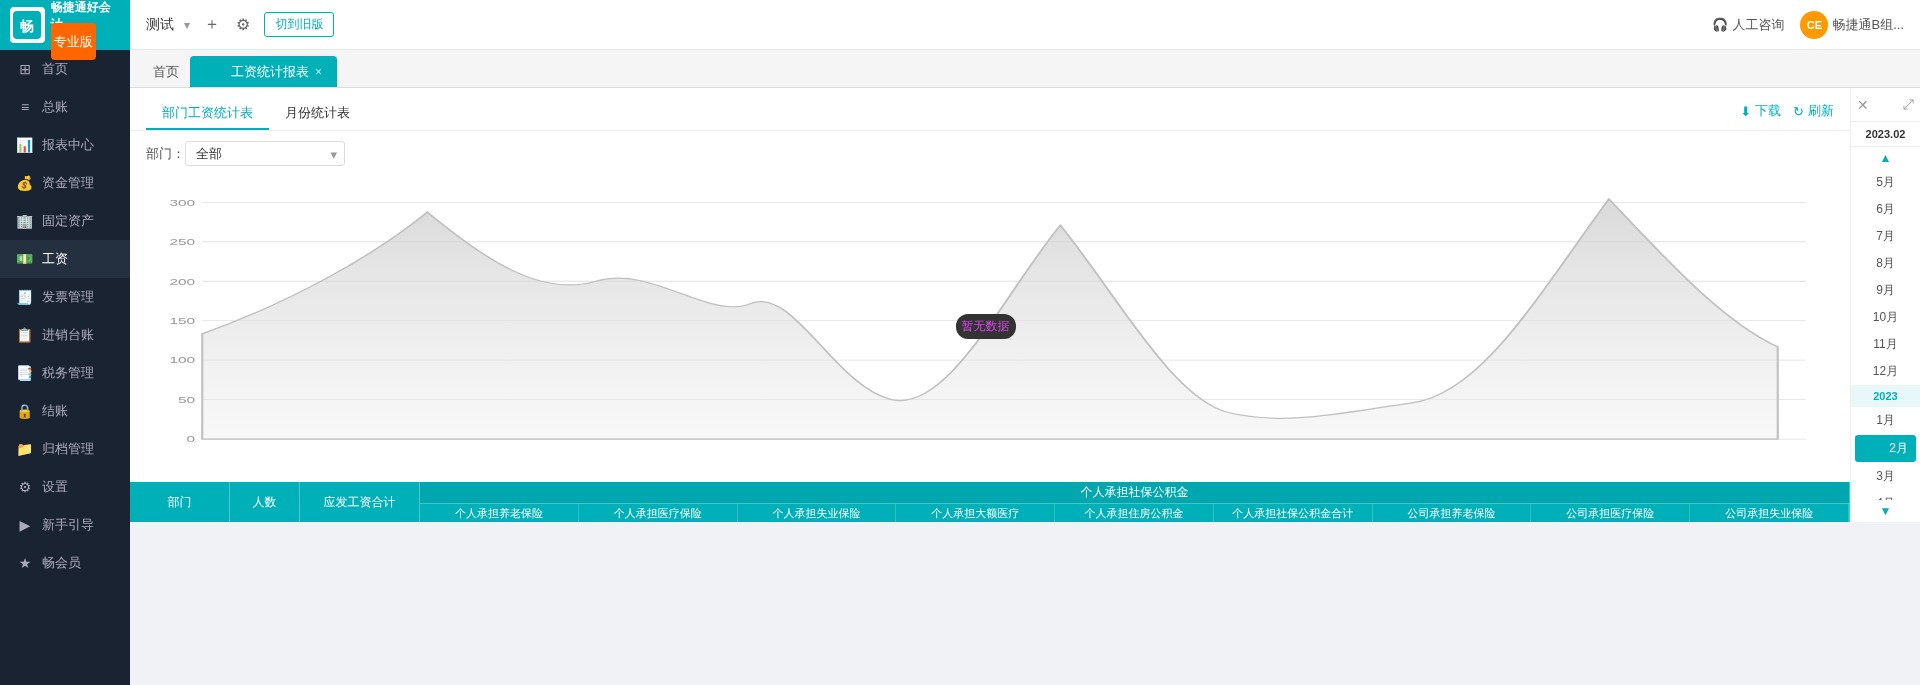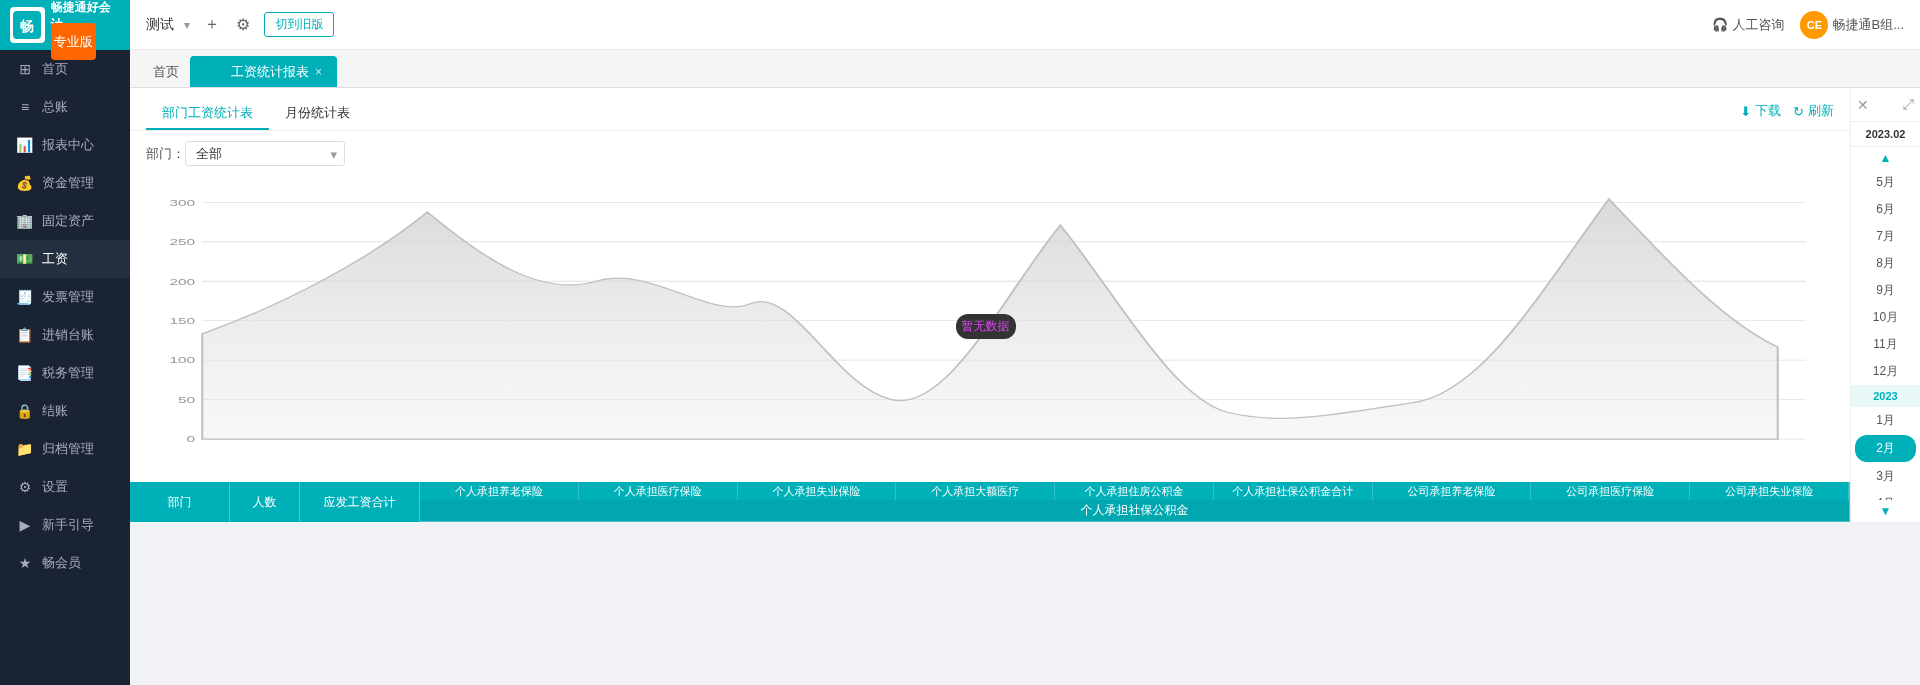--- a/index.html
+++ b/index.html
@@ -367,22 +367,23 @@
     .month-item {
       padding: 5px 8px;
       font-size: 12px;
       color: #555;
       cursor: pointer;
       text-align: center;
     }
     .month-item.active {
       background: #00b0b9;
       color: white;
-      border-radius: 12px;
+      border-radius: 3px;
       margin: 1px 4px;
+      text-align: right;
     }
     .month-item.year-label {
       background: #e8f7f8;
       color: #00b0b9;
       font-weight: bold;
       font-size: 11px;
     }
 
     
     .chart-svg {
@@ -588,32 +589,32 @@
         
         <div class="chart-tooltip" style="left: 48%; top: 45%;">暂无数据</div>
       </div>
 
       <div class="table-footer">
         <div class="table-col-header" style="width:100px;">部门</div>
         <div class="table-col-header" style="width:70px;">人数</div>
         <div class="table-col-header" style="width:120px;">应发工资合计</div>
 
         <div style="display:flex;flex-direction:column;height:100%;flex:1;border-right:1px solid rgba(255,255,255,0.3);">
+          <div style="color:white;font-size:12px;text-align:center;padding:2px 4px;border-bottom:1px solid rgba(255,255,255,0.3);background:rgba(0,0,0,0.05);flex-shrink:0;">个人承担社保公积金</div>
           <div style="display:flex;flex:1;">
             <div class="table-col-group-cell" style="flex:1;border-right:1px solid rgba(255,255,255,0.2);font-size:11px;">个人承担养老保险</div>
             <div class="table-col-group-cell" style="flex:1;border-right:1px solid rgba(255,255,255,0.2);font-size:11px;">个人承担医疗保险</div>
             <div class="table-col-group-cell" style="flex:1;border-right:1px solid rgba(255,255,255,0.2);font-size:11px;">个人承担失业保险</div>
             <div class="table-col-group-cell" style="flex:1;border-right:1px solid rgba(255,255,255,0.2);font-size:11px;">个人承担大额医疗</div>
             <div class="table-col-group-cell" style="flex:1;border-right:1px solid rgba(255,255,255,0.2);font-size:11px;">个人承担住房公积金</div>
             <div class="table-col-group-cell" style="flex:1;border-right:1px solid rgba(255,255,255,0.2);font-size:11px;">个人承担社保公积金合计</div>
             <div class="table-col-group-cell" style="flex:1;border-right:1px solid rgba(255,255,255,0.2);font-size:11px;">公司承担养老保险</div>
             <div class="table-col-group-cell" style="flex:1;border-right:1px solid rgba(255,255,255,0.2);font-size:11px;">公司承担医疗保险</div>
             <div class="table-col-group-cell" style="flex:1;font-size:11px;">公司承担失业保险</div>
           </div>
-          <div style="color:white;font-size:12px;text-align:center;padding:2px 4px;border-bottom:1px solid rgba(255,255,255,0.3);background:rgba(0,0,0,0.05);flex-shrink:0;">个人承担社保公积金</div>
         </div>
       </div>
     </div>
 
     <div class="right-panel">
       <div class="right-panel-header">
         <span class="right-panel-close">✕</span>
         <span class="right-panel-expand">⤢</span>
       </div>
       <div class="right-panel-date">2023.02</div>

